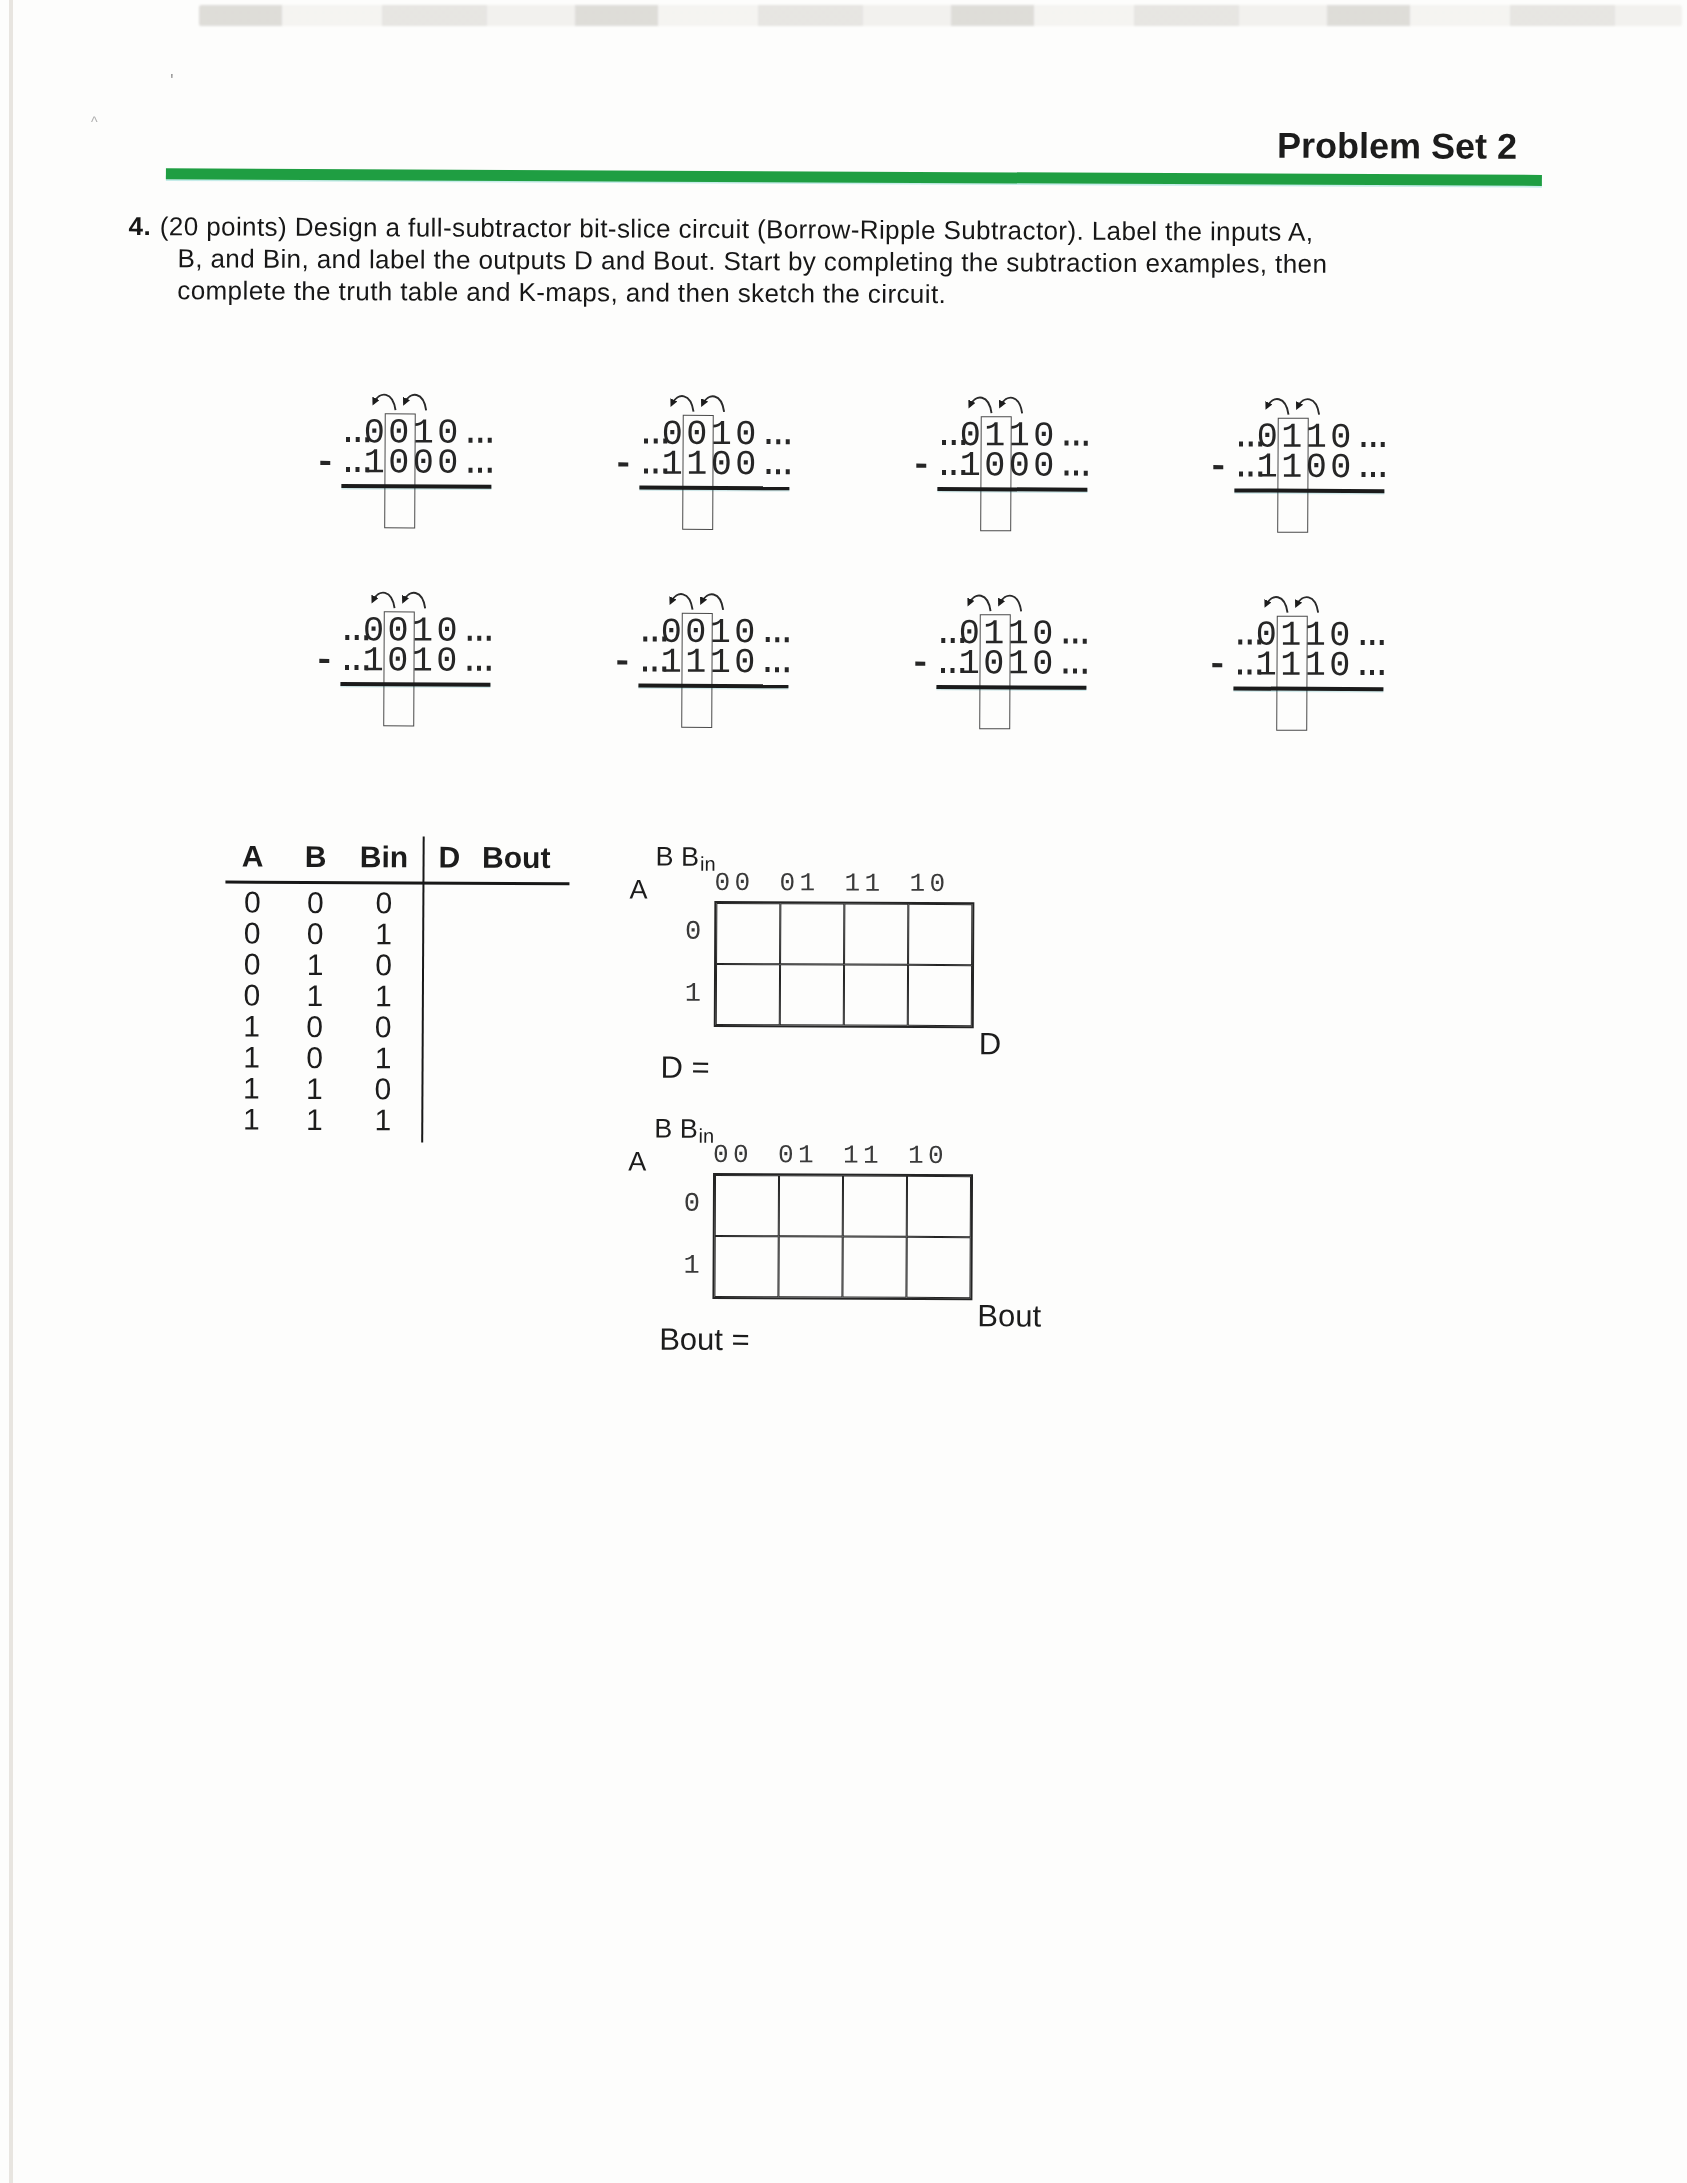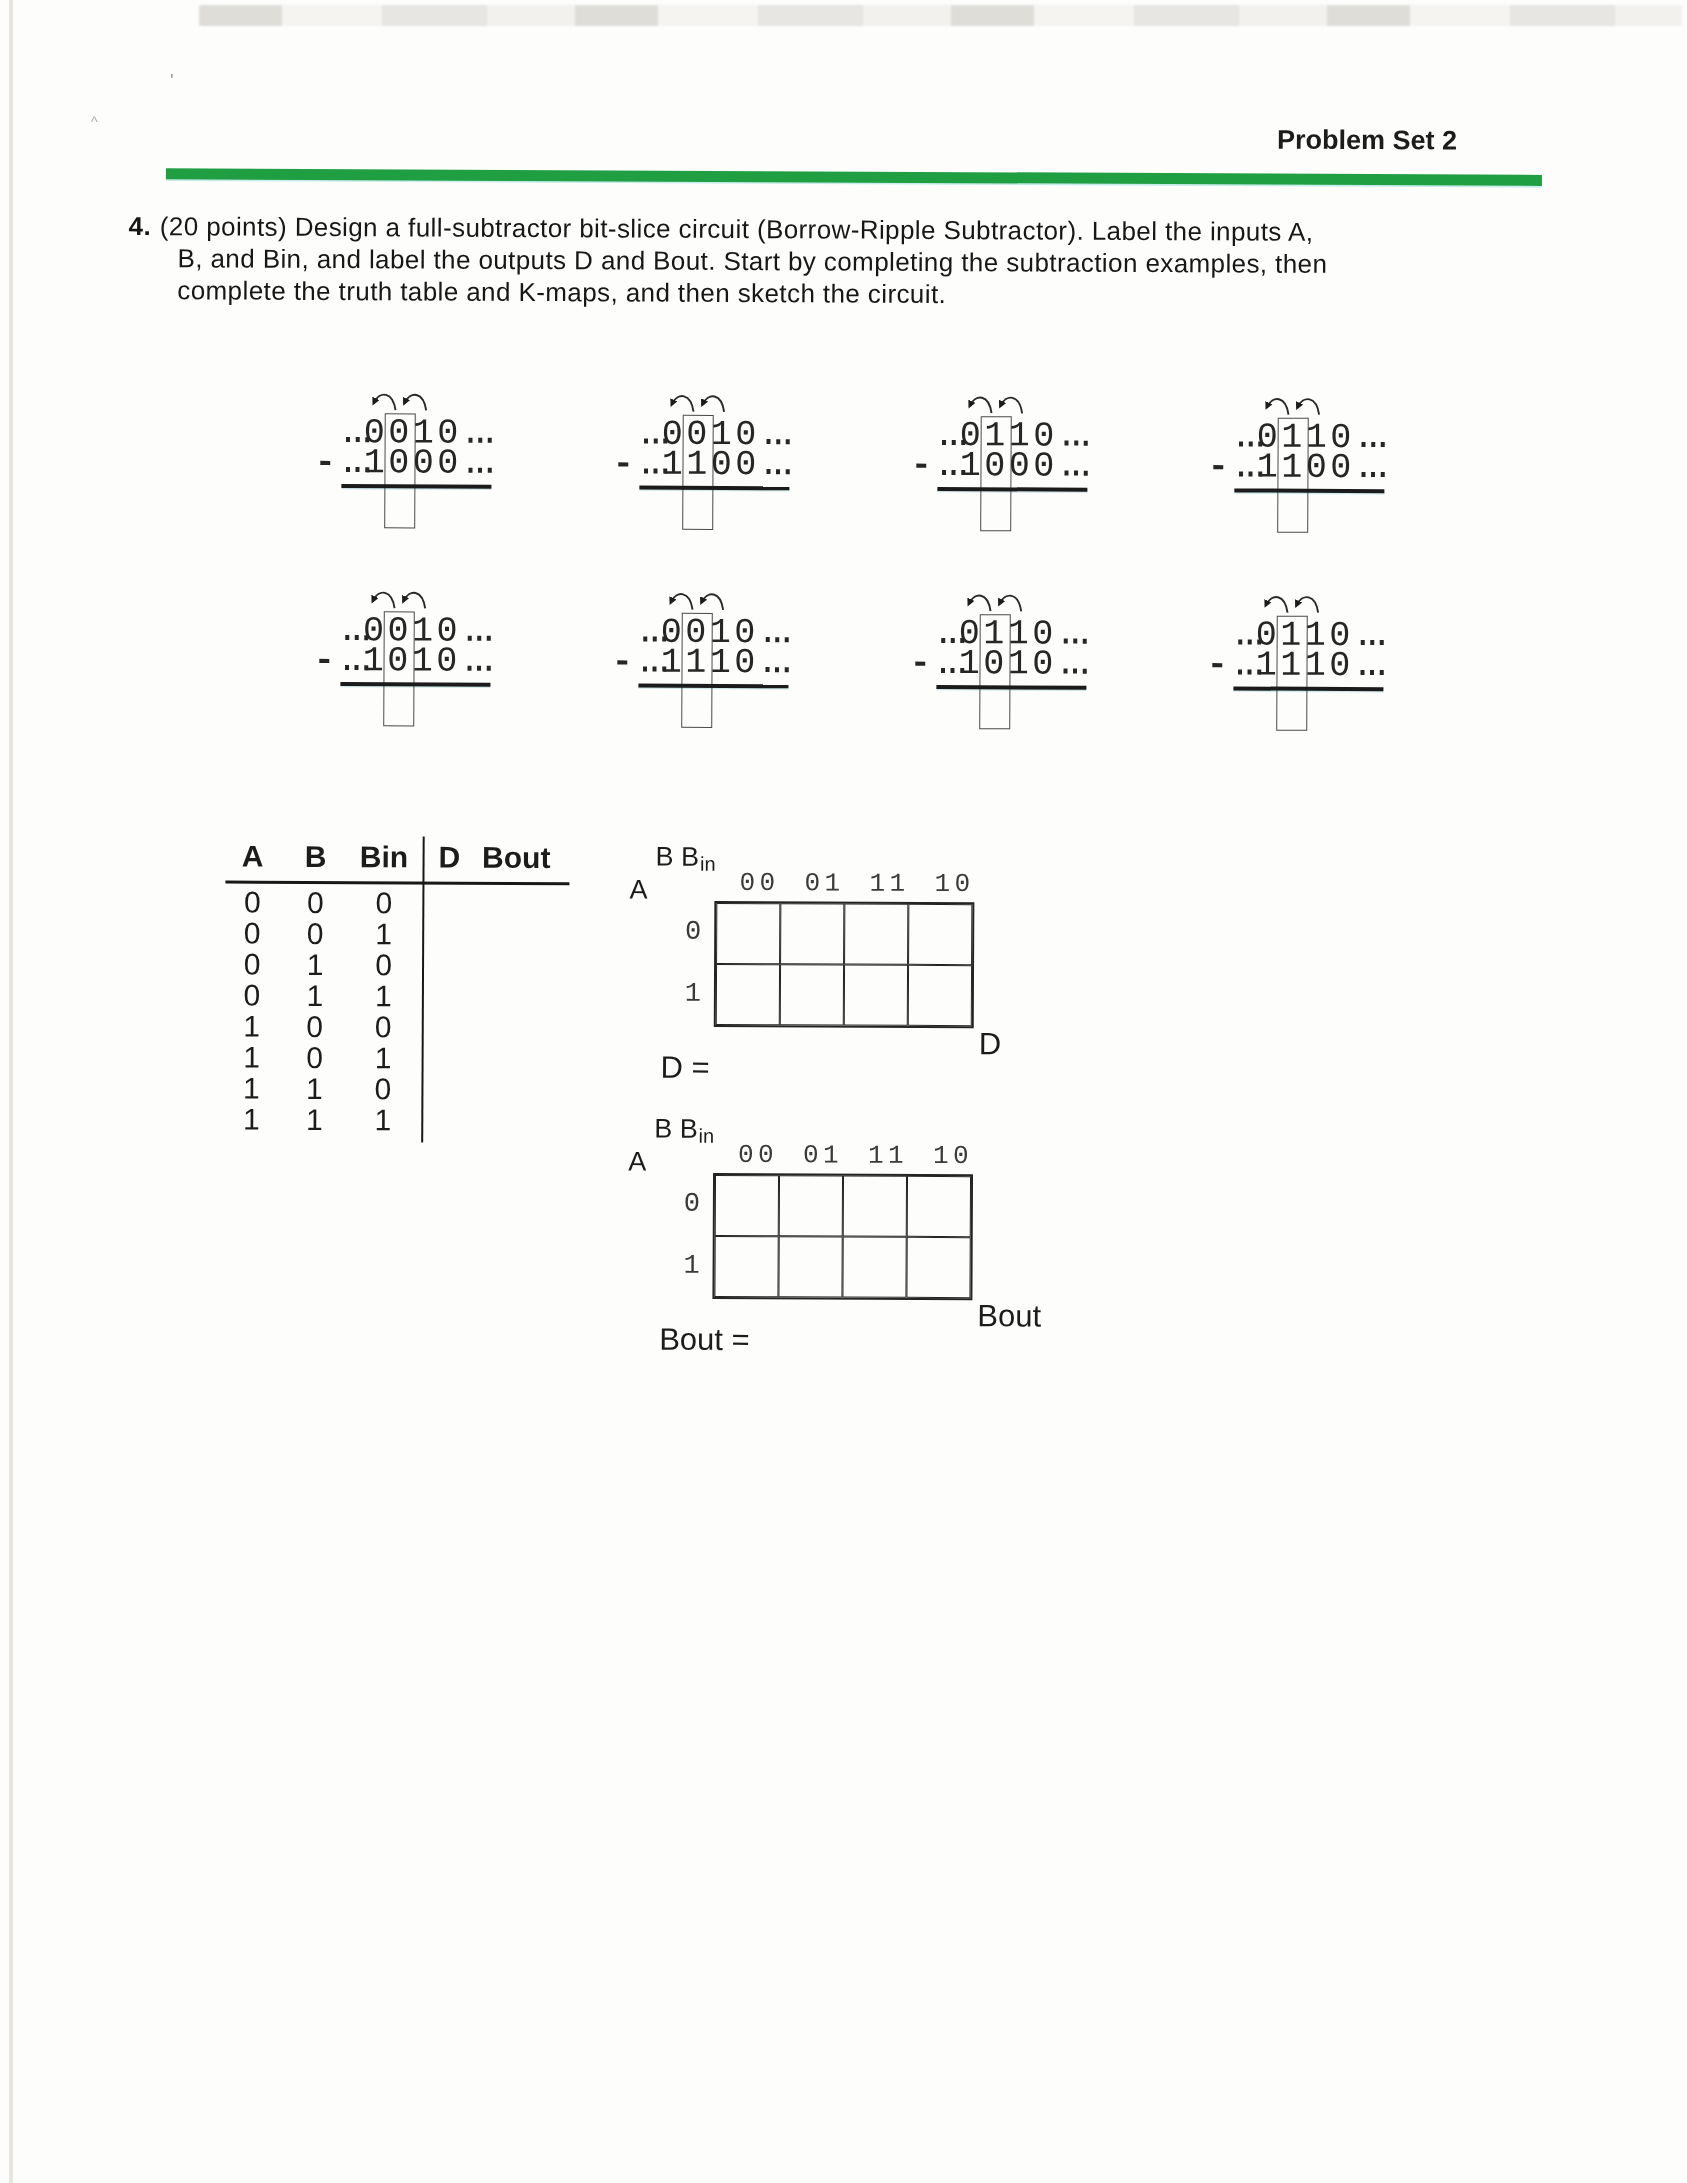--- a/index.html
+++ b/index.html
@@ -10,21 +10,21 @@
       background:repeating-linear-gradient(90deg,
         rgba(176,172,164,.40) 0 83px, rgba(214,210,202,.20) 83px 183px,
         rgba(188,184,176,.34) 183px 288px, rgba(205,201,193,.22) 288px 376px);
       filter:blur(1.3px);}
   .edge-strip{position:absolute;left:8.7px;top:0;width:4.4px;height:2184px;background:#e8e5e0;}
   .speck{position:absolute;color:#9b9b9b;font-size:19px;}
   .speck.s2{font-size:14px;color:#b0b0b0;}
   
   .sheet{position:absolute;left:0;top:0;width:1687px;height:2184px;
          transform:rotate(0.28deg);transform-origin:122px 157px;}
-  .ps-header{position:absolute;left:1277px;top:119px;font-size:27px;font-weight:bold;}
+  .ps-header{position:absolute;left:1277px;top:119px;font-size:36px;font-weight:bold;}
   .green-rule{position:absolute;left:166px;top:168px;width:1376px;height:11.4px;background:#1f9e42;
               box-shadow:0 1.7px 0 rgba(70,200,190,.30);}
   
   .problem{position:absolute;left:129px;top:210px;font-size:26px;line-height:32px;letter-spacing:0.4px;
            white-space:nowrap;color:#171717;}
   .pline.indent{padding-left:49px;}
   .pnum{font-weight:bold;margin-right:8.7px;}
   
   .sub-ex{position:absolute;width:175px;height:144px;
           font-family:"Liberation Mono","DejaVu Sans Mono",monospace;font-size:35px;line-height:35px;color:#262626;}
@@ -49,21 +49,21 @@
   .tt-divider{position:absolute;left:197px;top:0;width:2.2px;height:306px;background:#181818;}
   #tt-body{position:absolute;left:0;top:51px;}
   .tt-row{display:flex;height:31px;line-height:31px;}
   
   .kmap{position:absolute;width:472px;height:266px;}
   .km-blabel{position:absolute;left:32px;top:3.5px;font-size:27px;}
   .km-sub{font-size:20px;position:relative;top:5.2px;margin-left:0.9px;}
   .km-avar{position:absolute;left:6.1px;top:37px;font-size:27px;}
   .km-cols{position:absolute;left:91px;top:30px;display:flex;width:262px;
            font-family:"Liberation Mono","DejaVu Sans Mono",monospace;font-size:26px;color:#3a3a3a;}
-  .km-cols span{width:65px;text-align:right;letter-spacing:4.4px;}
+  .km-cols span{width:65px;text-align:left;letter-spacing:4.4px;}
   .km-grid{position:absolute;left:91px;top:63px;display:grid;
            grid-template-columns:repeat(4,64px);grid-template-rows:repeat(2,61px);
            border:2.2px solid #242424;}
   .km-cell{border:1px solid #242424;background:transparent;}
   .km-row{position:absolute;left:56px;width:28px;text-align:center;font-size:27px;
           font-family:"Liberation Mono","DejaVu Sans Mono",monospace;color:#3a3a3a;}
   .r0{top:79px;}.r1{top:141px;}
   .km-out{position:absolute;left:356px;top:187px;font-size:31px;}
   .km-eq{position:absolute;left:38px;top:212px;font-size:31px;}
 </style>

